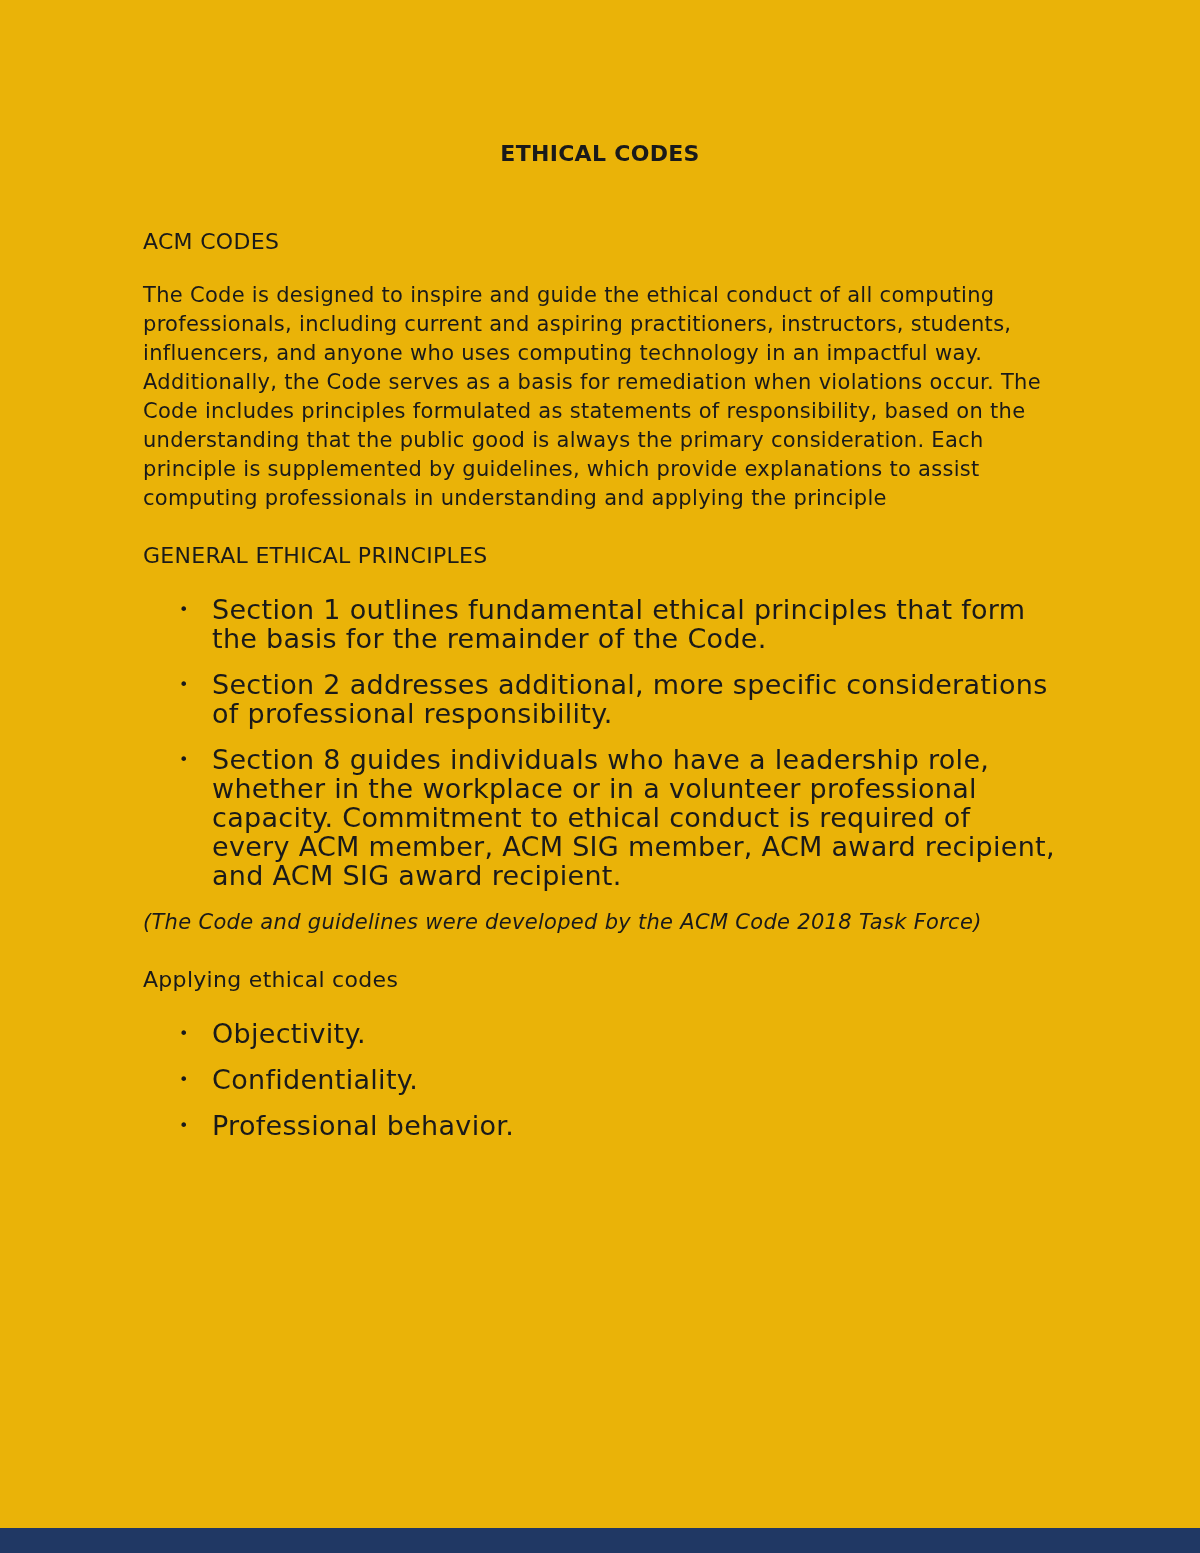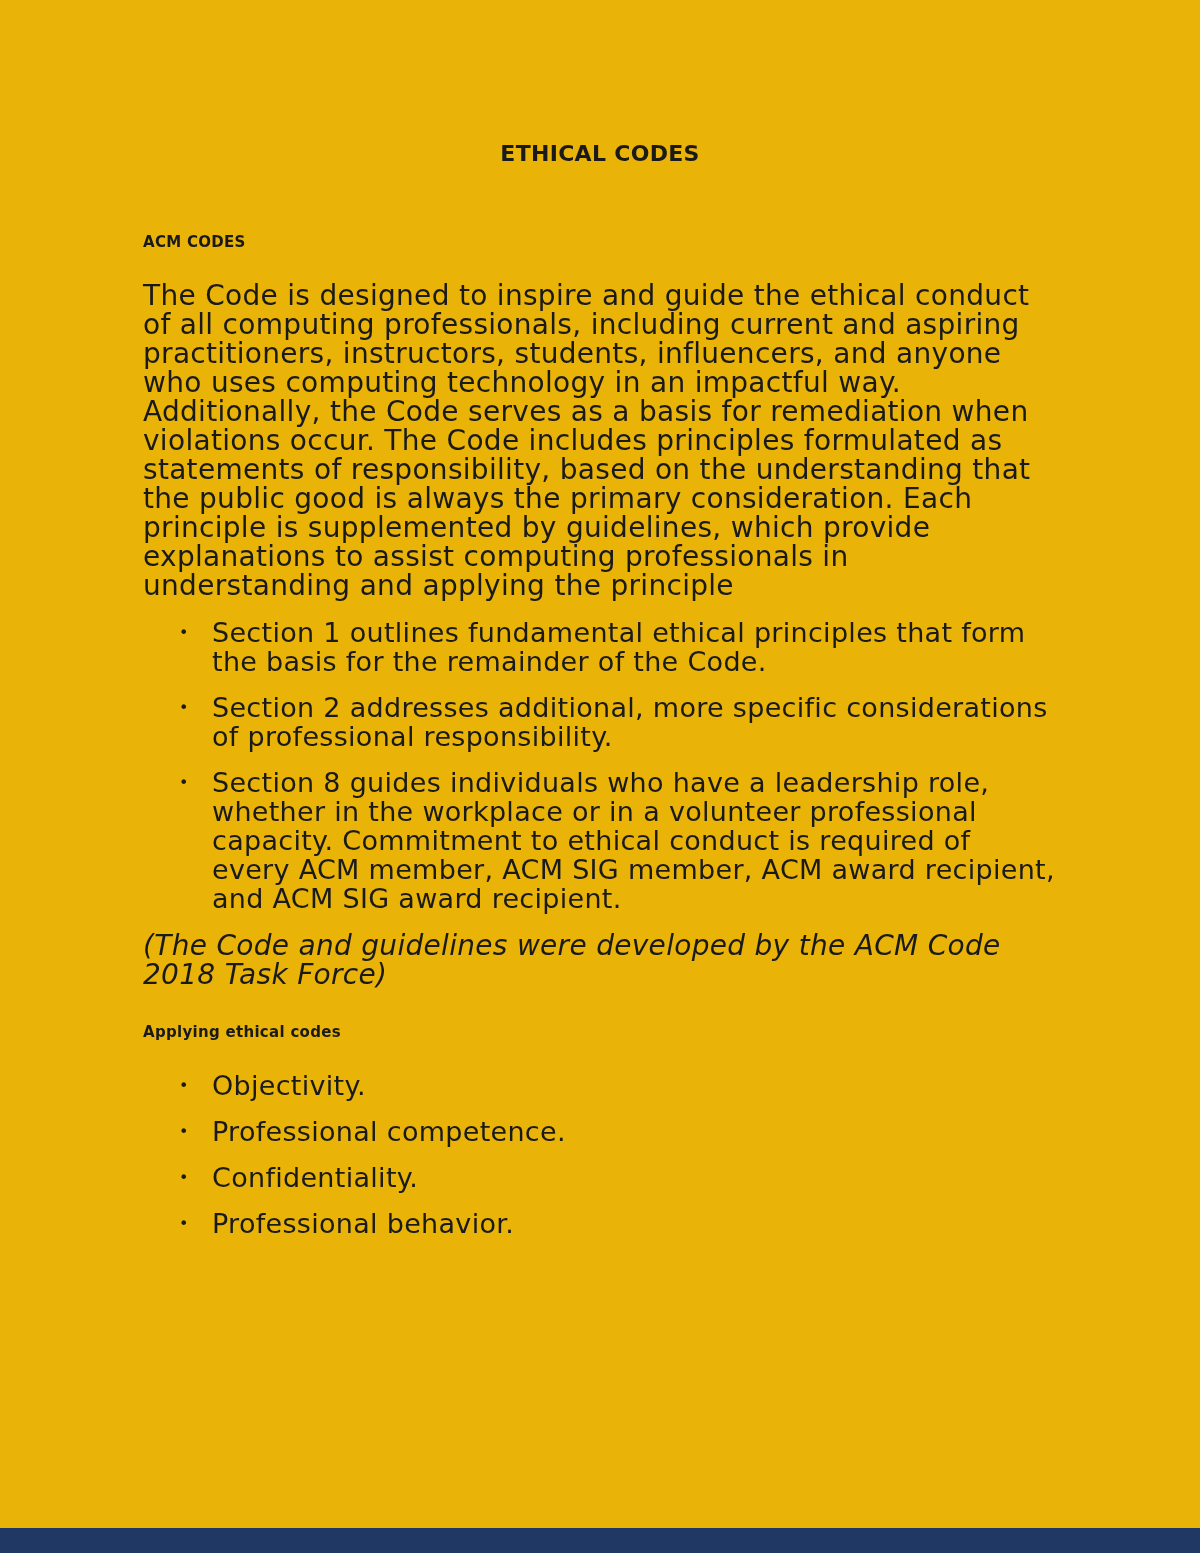--- a/index.html
+++ b/index.html
@@ -21,27 +21,27 @@
     letter-spacing: 0.3px;
   }
   h1.doc-title {
     font-size: 22px;
     font-weight: bold;
     text-align: center;
     margin: 0 0 62px 0;
     line-height: 26px;
   }
   h2.doc-heading {
-    font-size: 15px;
-    font-weight: bold;
+    font-size: 22px;
+    font-weight: normal;
     margin: 30px 0 26px 0;
     line-height: 26px;
   }
   p.doc-paragraph {
-    font-size: 28px;
+    font-size: 21px;
     line-height: 29px;
     margin: 0 0 18px 0;
   }
   p.italic {
     font-style: italic;
   }
   ul.doc-list {
     list-style: none;
     margin: 0 0 18px 0;
     padding: 0 0 0 69px;
@@ -74,34 +74,34 @@
 <body>
 
 <div class="page">
 
   <h1 class="doc-title">ETHICAL CODES</h1>
 
   <h2 class="doc-heading">ACM CODES</h2>
 
   <p class="doc-paragraph">The Code is designed to inspire and guide the ethical conduct of all computing professionals, including current and aspiring practitioners, instructors, students, influencers, and anyone who uses computing technology in an impactful way. Additionally, the Code serves as a basis for remediation when violations occur. The Code includes principles formulated as statements of responsibility, based on the understanding that the public good is always the primary consideration. Each principle is supplemented by guidelines, which provide explanations to assist computing professionals in understanding and applying the principle</p>
 
+  <h2 class="doc-heading">GENERAL ETHICAL PRINCIPLES</h2>
 
   <ul class="doc-list">
     <li>Section 1 outlines fundamental ethical principles that form the basis for the remainder of the Code.</li>
     <li>Section 2 addresses additional, more specific considerations of professional responsibility.</li>
     <li>Section 8 guides individuals who have a leadership role, whether in the workplace or in a volunteer professional capacity. Commitment to ethical conduct is required of every ACM member, ACM SIG member, ACM award recipient, and ACM SIG award recipient.</li>
   </ul>
 
   <p class="doc-paragraph italic">(The Code and guidelines were developed by the ACM Code 2018 Task Force)</p>
 
   <h2 class="doc-heading">Applying ethical codes</h2>
 
 
   <ul class="doc-list">
     <li>Objectivity.</li>
-    <li>Professional competence.</li>
     <li>Confidentiality.</li>
     <li>Professional behavior.</li>
   </ul>
 
   <div class="footer-bar" style="background: rgb(32, 56, 100);"></div>
 
 </div>
 
 </body></html>

